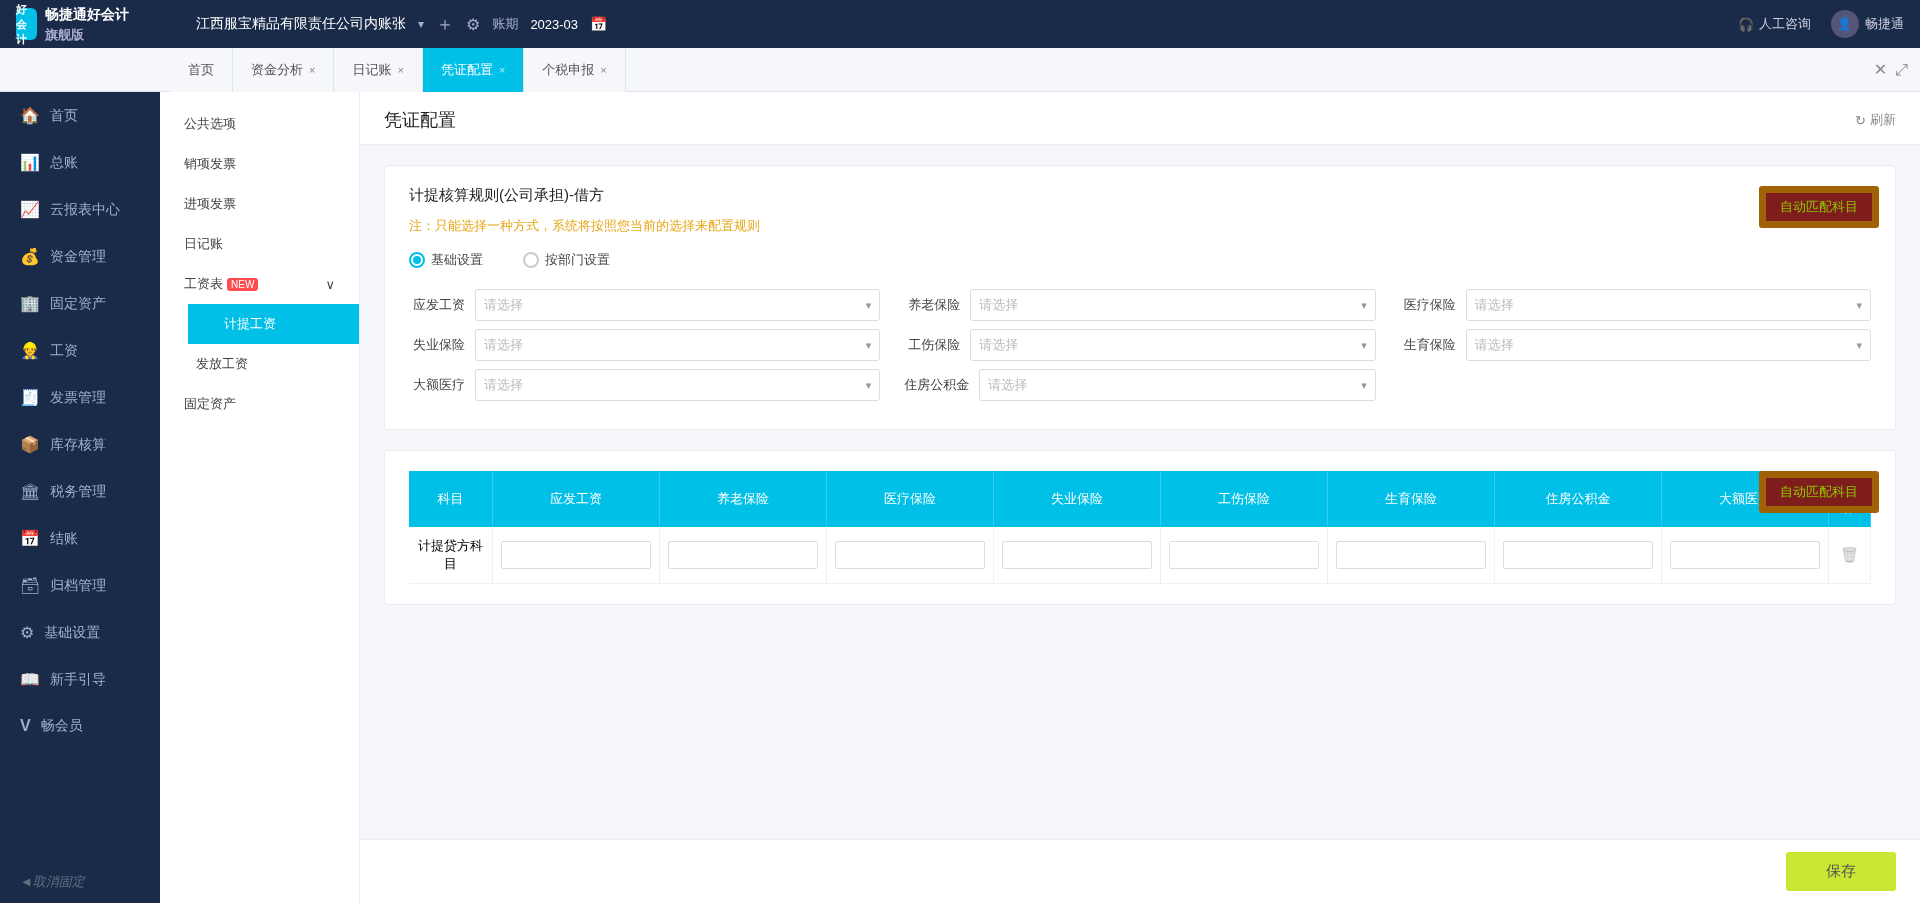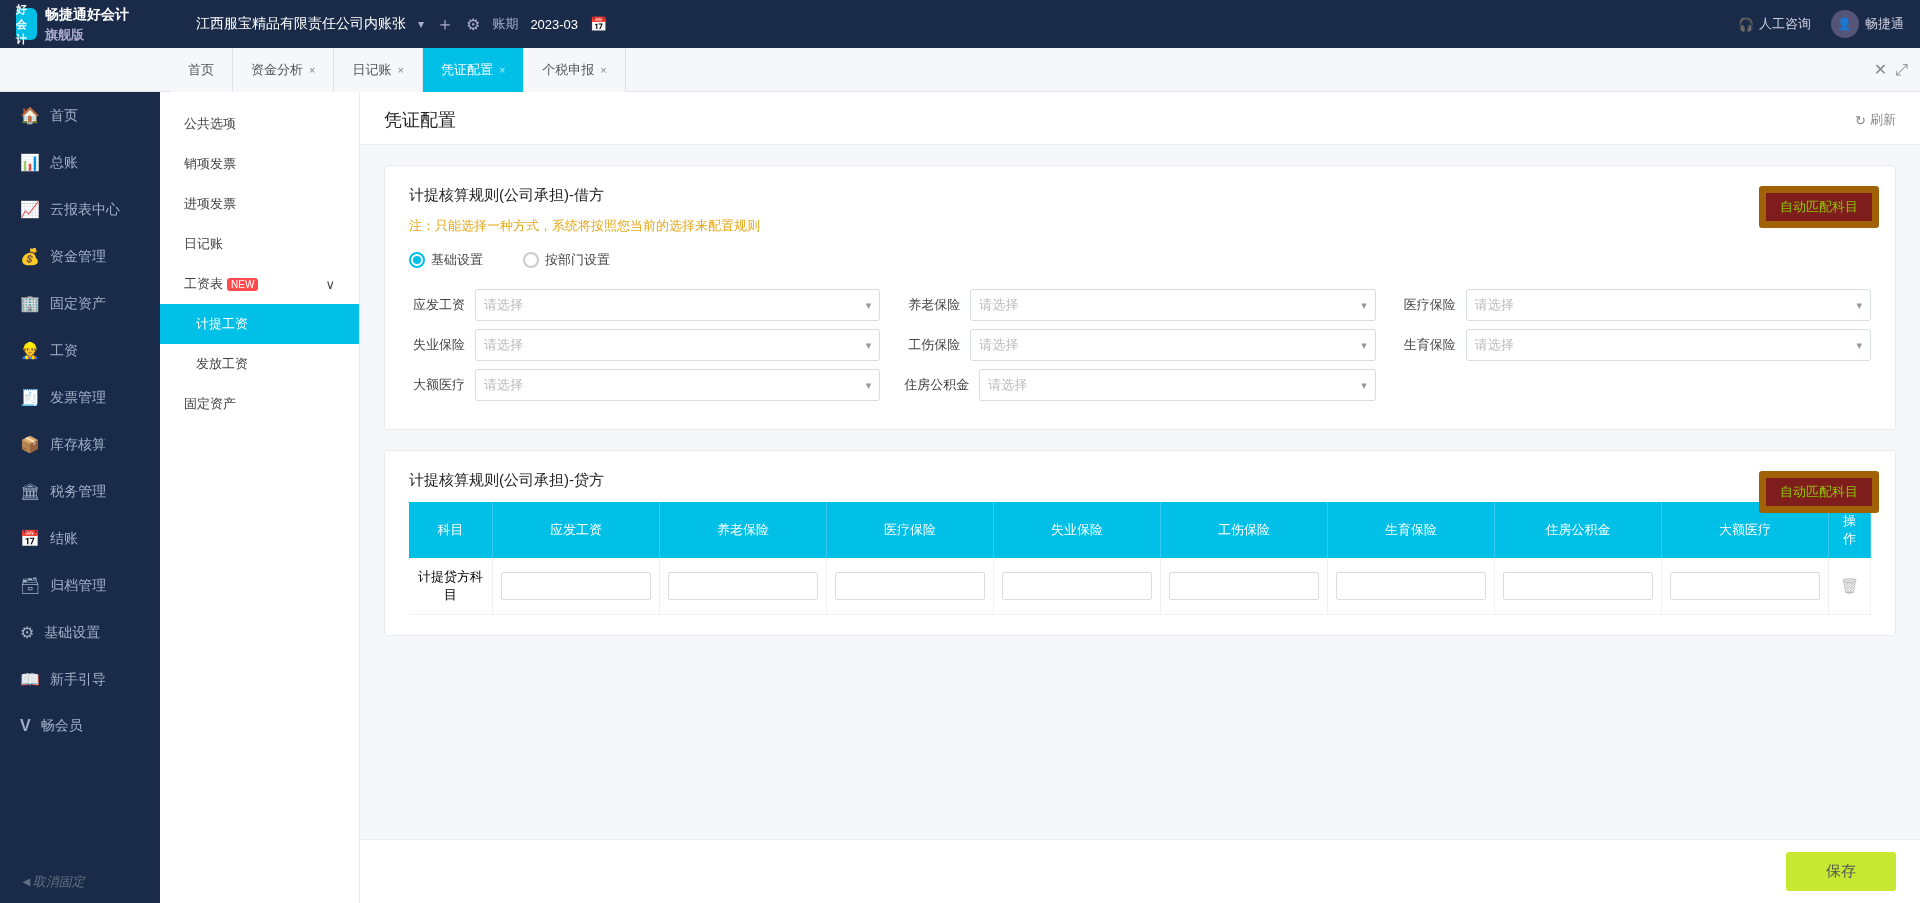--- a/index.html
+++ b/index.html
@@ -152,21 +152,21 @@
       flex-shrink: 0;
       padding: 12px 0;
       overflow-y: auto;
     }
     .left-nav-item {
       padding: 11px 24px;
       font-size: 13px;
       color: #444;
       cursor: pointer;
     }
-    .left-nav-item.active { background: #00c0e8; color: white; }
+    .left-nav-item.active { background: #00c0e8; color: white; margin-left: 28px; }
     .left-nav-item.sub { padding-left: 36px; }
     .left-nav-group {
       display: flex;
       align-items: center;
       justify-content: space-between;
       padding: 11px 24px;
       font-size: 13px;
       color: #444;
       cursor: pointer;
     }
@@ -590,21 +590,20 @@
               <div class="field-select">
                 <span style="color:#bbb; font-size:13px;">请选择</span>
                 <span class="select-arrow">▾</span>
               </div>
             </div>
             <div></div>
           </div>
         </div>
 
         <div class="section-card">
-          <div class="section-title">计提核算规则(公司承担)-贷方</div>
           <button class="auto-match-btn" style="top:20px;">自动匹配科目</button>
 
           <div class="table-wrapper">
             <table class="data-table">
               <thead>
                 <tr>
                   <th>科目</th>
                   <th>应发工资</th>
                   <th>养老保险</th>
                   <th>医疗保险</th>

